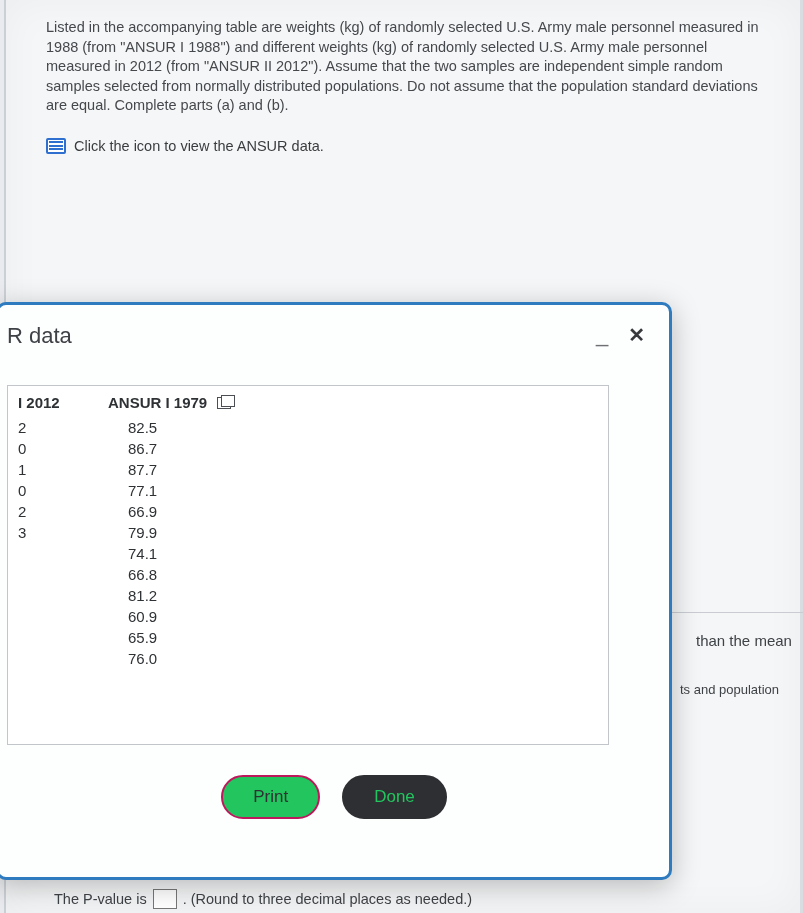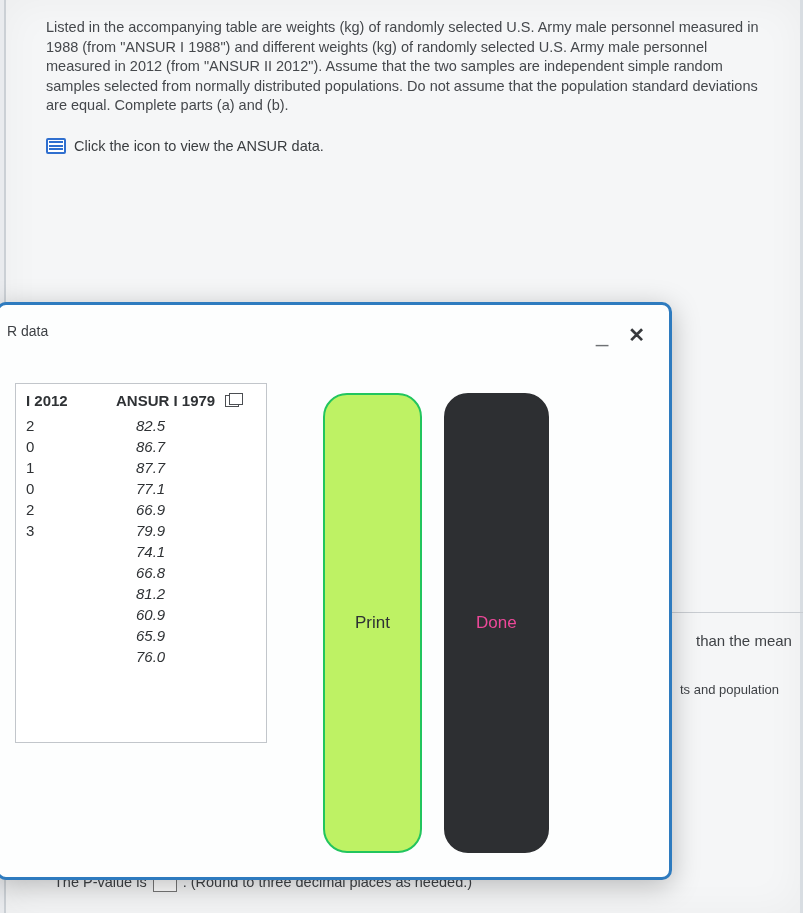--- a/index.html
+++ b/index.html
@@ -61,21 +61,21 @@
   .bg-text-2 {
     position: absolute;
     left: 674px;
     top: 682px;
     font-size: 13px;
     color: #3f4246;
   }
   .bottom-answer {
     position: absolute;
     left: 48px;
-    bottom: 21px;
+    bottom: 4px;
     font-size: 14.5px;
     color: #3f4246;
     display: flex;
     align-items: center;
     gap: 6px;
   }
   .input-box {
     width: 24px;
     height: 20px;
     border: 1.5px solid #777;
@@ -105,38 +105,38 @@
     display: flex;
     flex-direction: column;
   }
   .dialog-header {
     display: flex;
     justify-content: space-between;
     align-items: flex-start;
     padding: 18px 24px 4px 8px;
   }
   .dialog-title {
-    font-size: 14px;
+    font-size: 22px;
     color: #3e4145;
   }
   .dialog-controls {
     display: flex;
     gap: 20px;
     align-items: center;
     font-size: 20px;
     color: #4a4d50;
   }
   .min-btn { font-size: 22px; line-height: 10px; color: #6e7174; cursor: pointer; }
   .close-btn { font-size: 20px; font-weight: bold; cursor: pointer; color: #37393c; }
 
   .dialog-body {
     flex: 1;
-    padding: 12px 4px 0 12px;
-    display: flex;
-    flex-direction: row;
+    padding: 12px 4px 0 4px;
+    display: flex;
+    flex-direction: column;
   }
   .data-panel {
     margin: 20px 56px 0 4px;
     border: 1px solid #c2c6cb;
     background: #fff;
     height: 360px;
     padding: 8px 10px;
     overflow: hidden;
   }
   .data-columns {
@@ -156,21 +156,21 @@
     align-items: center;
     gap: 10px;
     white-space: nowrap;
   }
   .data-col .val {
     padding: 2px 0;
     text-align: left;
   }
   .col-2012 { width: 56px; }
   .col-1988 { width: 140px; }
-  .col-1988 .val { padding-left: 20px; font-style: italic; }
+  .col-1988 .val { padding-left: 20px; }
   .copy-icon {
     width: 14px; height: 12px;
     border: 1.5px solid #4b4e52;
     position: relative;
     display: inline-block;
   }
   .copy-icon::after {
     content: "";
     position: absolute;
     left: 3px; top: -3px;
@@ -185,27 +185,27 @@
     gap: 22px;
     padding: 30px 0 24px 0;
   }
   .btn {
     font-size: 17px;
     padding: 10px 30px;
     border-radius: 24px;
     cursor: pointer;
   }
   .btn-print {
-    background: #bef264;
+    background: #22c55e;
     color: #2e3134;
-    border: 2px solid #22c55e;
+    border: 2px solid #be185d;
   }
   .btn-done {
     background: #2d2f32;
-    color: #ec4899;
+    color: #22c55e;
     border: 2px solid #2d2f32;
   }
 
   .hr-line {
     position: absolute;
     left: 4px;
     top: 612px;
     width: 796px;
     border-top: 1px solid #c9cdd2;
   }

